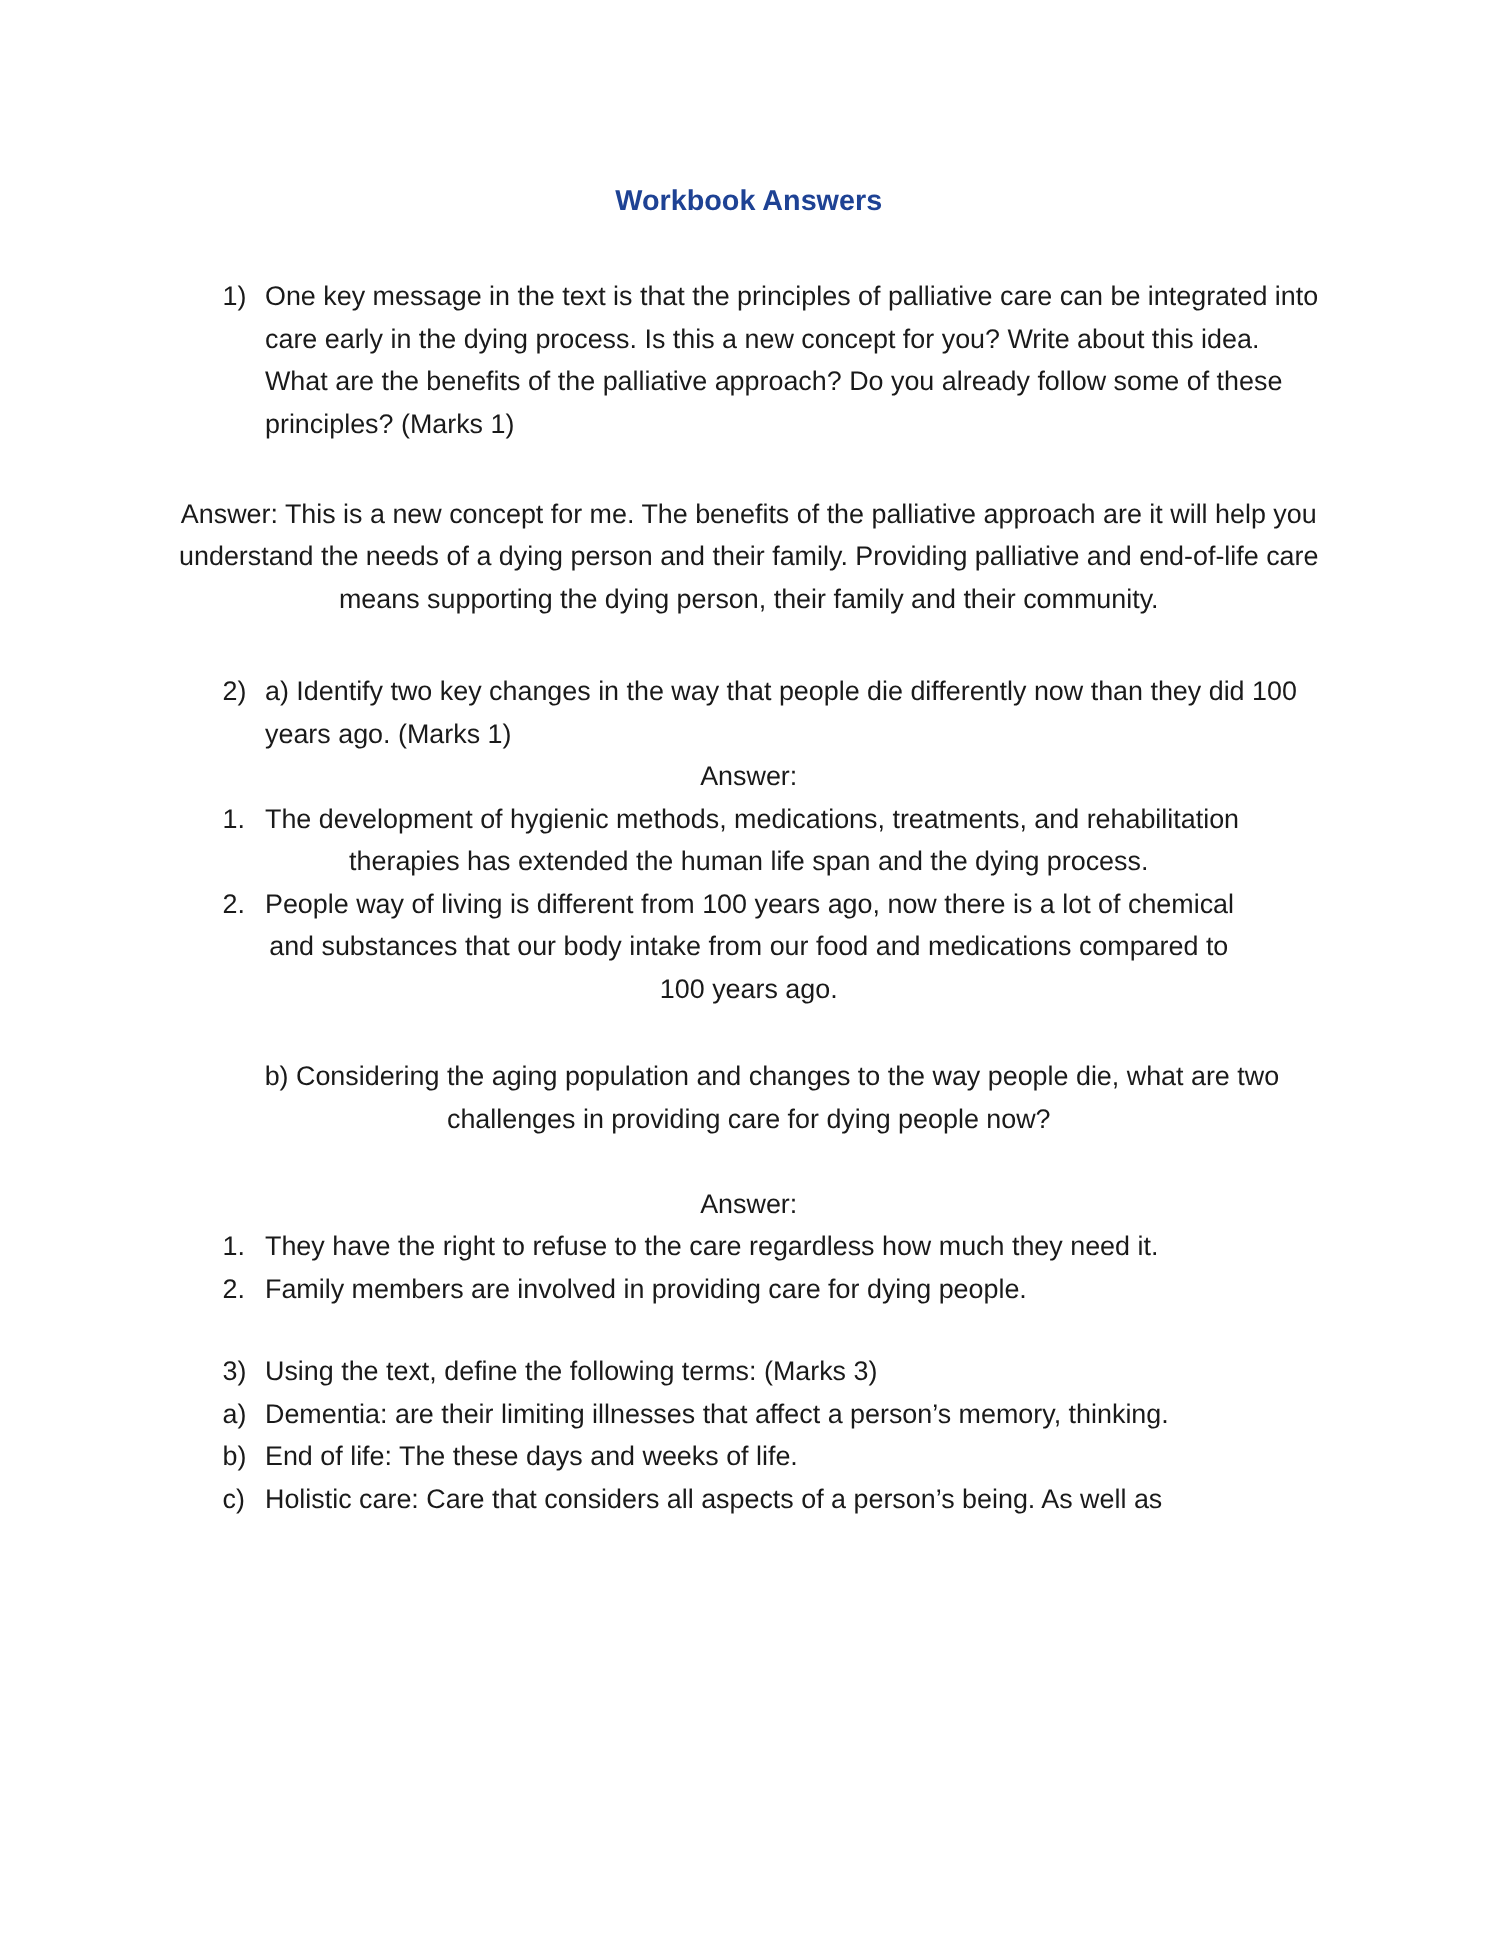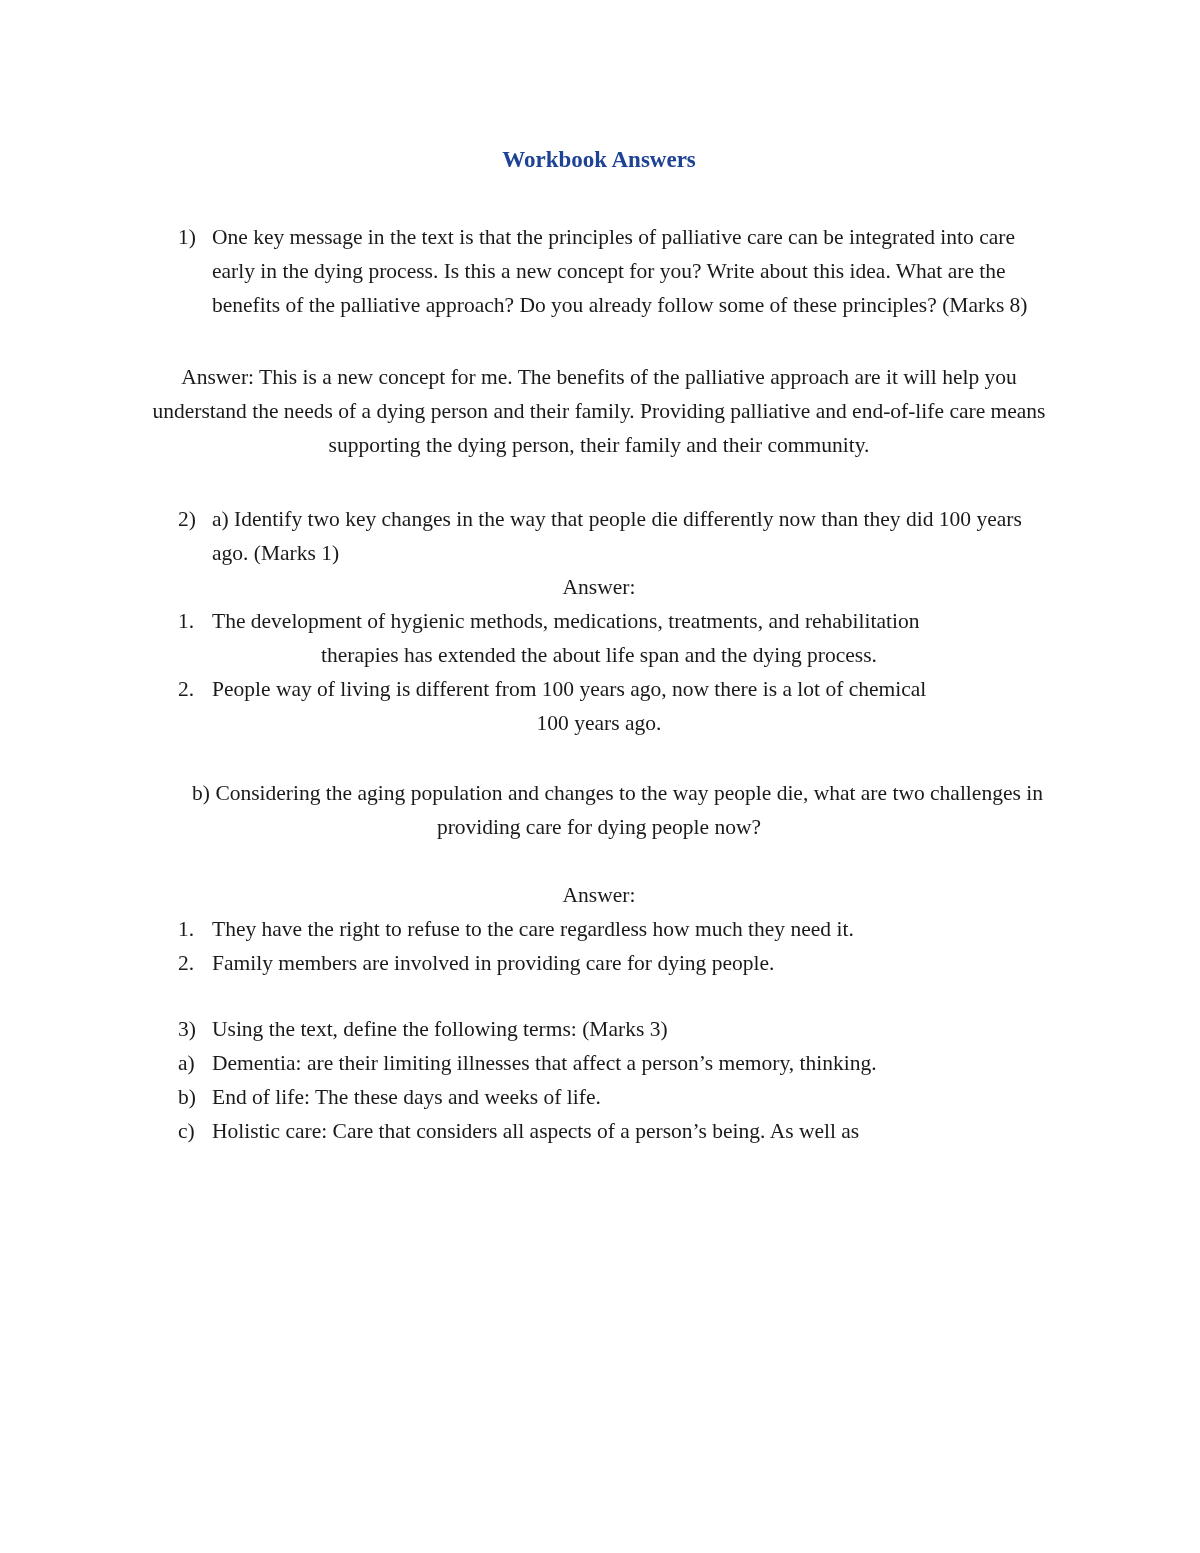--- a/index.html
+++ b/index.html
@@ -2,21 +2,21 @@
 <html><head>
 <meta charset="utf-8">
 <style>
   html, body { margin: 0; padding: 0; background: #ffffff; }
   .page {
     position: relative;
     width: 1200px;
     height: 1553px;
     background: #ffffff;
     overflow: hidden;
-    font-family: Liberation Serif, serif;
+    font-family: Liberation Sans, sans-serif;
     font-size: 21.5px;
     line-height: 34px;
     color: #1a1a1a;
     -webkit-font-smoothing: antialiased;
   }
   .content {
     position: absolute;
     left: 141px;
     top: 146px;
     width: 916px;
@@ -44,44 +44,45 @@
 </head>
 <body>
 
 <div class="page">
   <div class="content">
 
     <h1 class="doc-title">Workbook Answers</h1>
 
     <div class="item g46">
       <span class="marker">1)</span>
-      <span class="itext">One key message in the text is that the principles of palliative care can be integrated into care early in the dying process. Is this a new concept for you? Write about this idea. What are the benefits of the palliative approach? Do you already follow some of these principles? (Marks 8)</span>
+      <span class="itext">One key message in the text is that the principles of palliative care can be integrated into care early in the dying process. Is this a new concept for you? Write about this idea. What are the benefits of the palliative approach? Do you already follow some of these principles? (Marks 1)</span>
     </div>
 
     <p class="para g38">Answer: This is a new concept for me. The benefits of the palliative approach are it will help you understand the needs of a dying person and their family. Providing palliative and end-of-life care means supporting the dying person, their family and their community.</p>
 
     <div class="item g40">
       <span class="marker">2)</span>
       <span class="itext">a) Identify two key changes in the way that people die differently now than they did 100 years ago. (Marks 1)</span>
     </div>
 
     <p class="para">Answer:</p>
 
     <div class="item">
       <span class="marker">1.</span>
       <span class="itext">The development of hygienic methods, medications, treatments, and rehabilitation</span>
     </div>
 
-    <p class="para">therapies has extended the about life span and the dying process.</p>
+    <p class="para">therapies has extended the human life span and the dying process.</p>
 
     <div class="item">
       <span class="marker">2.</span>
       <span class="itext">People way of living is different from 100 years ago, now there is a lot of chemical</span>
     </div>
 
+    <p class="para">and substances that our body intake from our food and medications compared to</p>
 
     <p class="para">100 years ago.</p>
 
     <p class="para indent g36">b) Considering the aging population and changes to the way people die, what are two challenges in providing care for dying people now?</p>
 
     <p class="para g34">Answer:</p>
 
     <div class="item">
       <span class="marker">1.</span>
       <span class="itext">They have the right to refuse to the care regardless how much they need it.</span>

